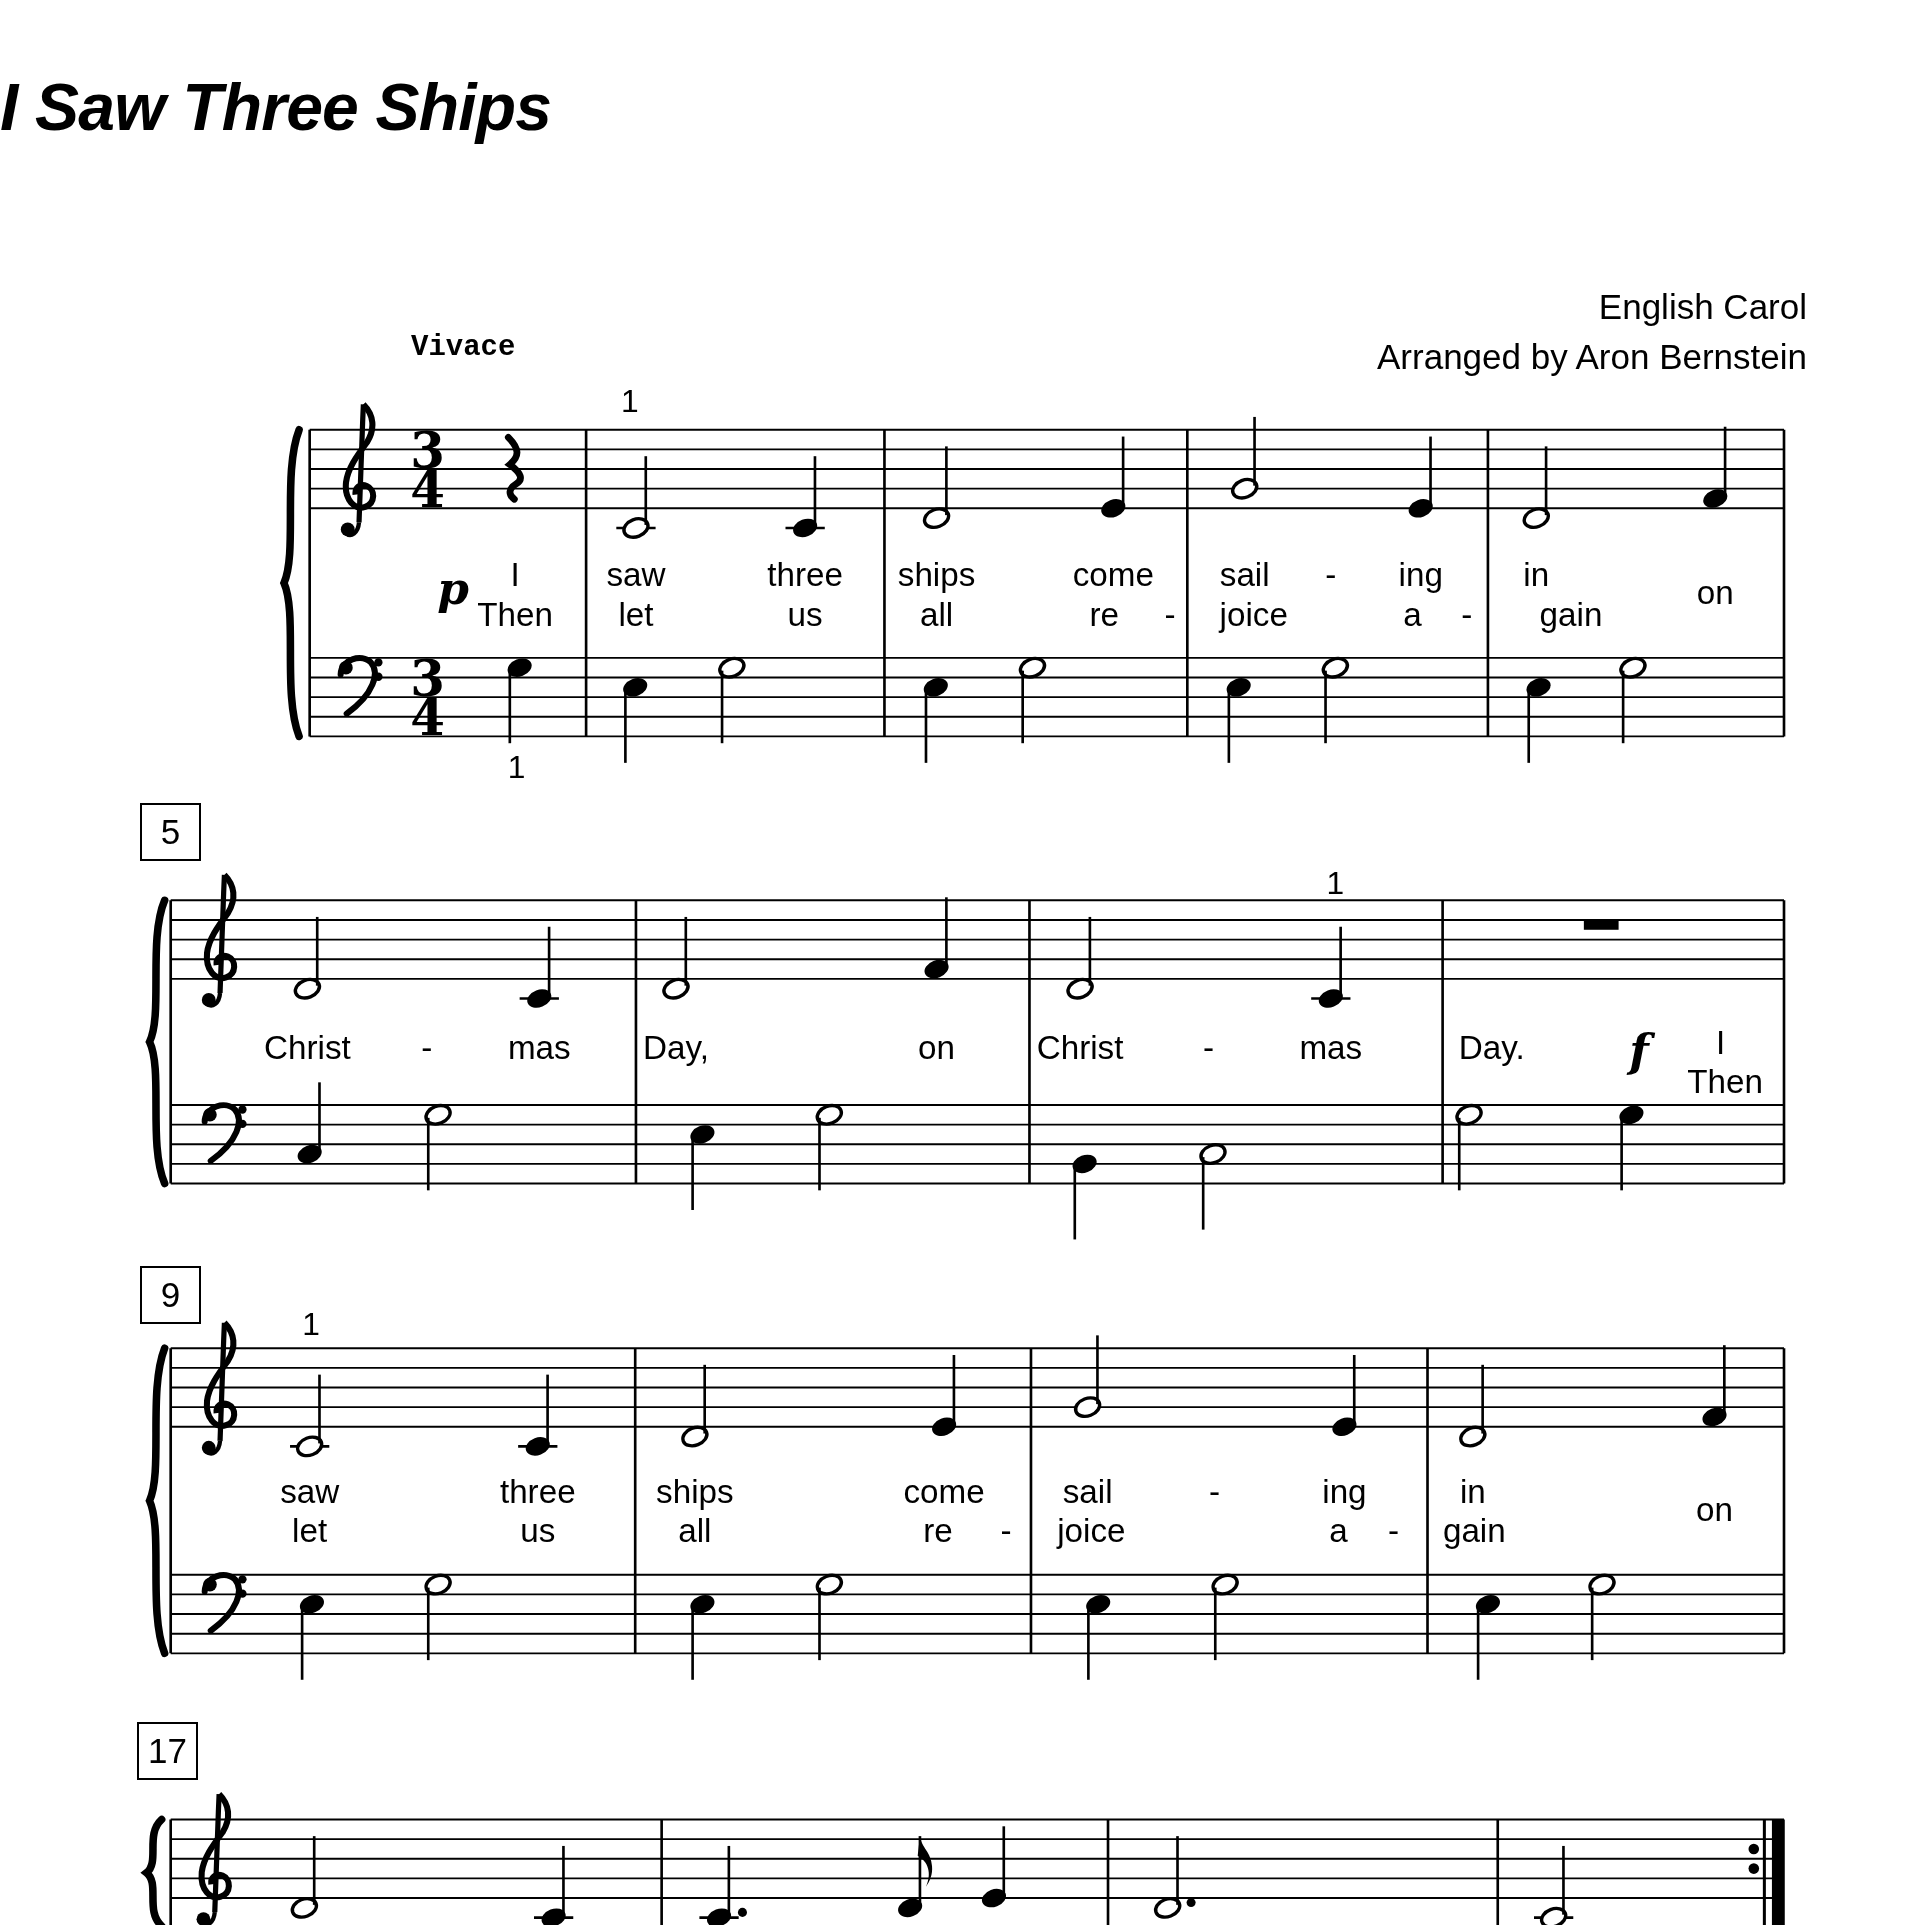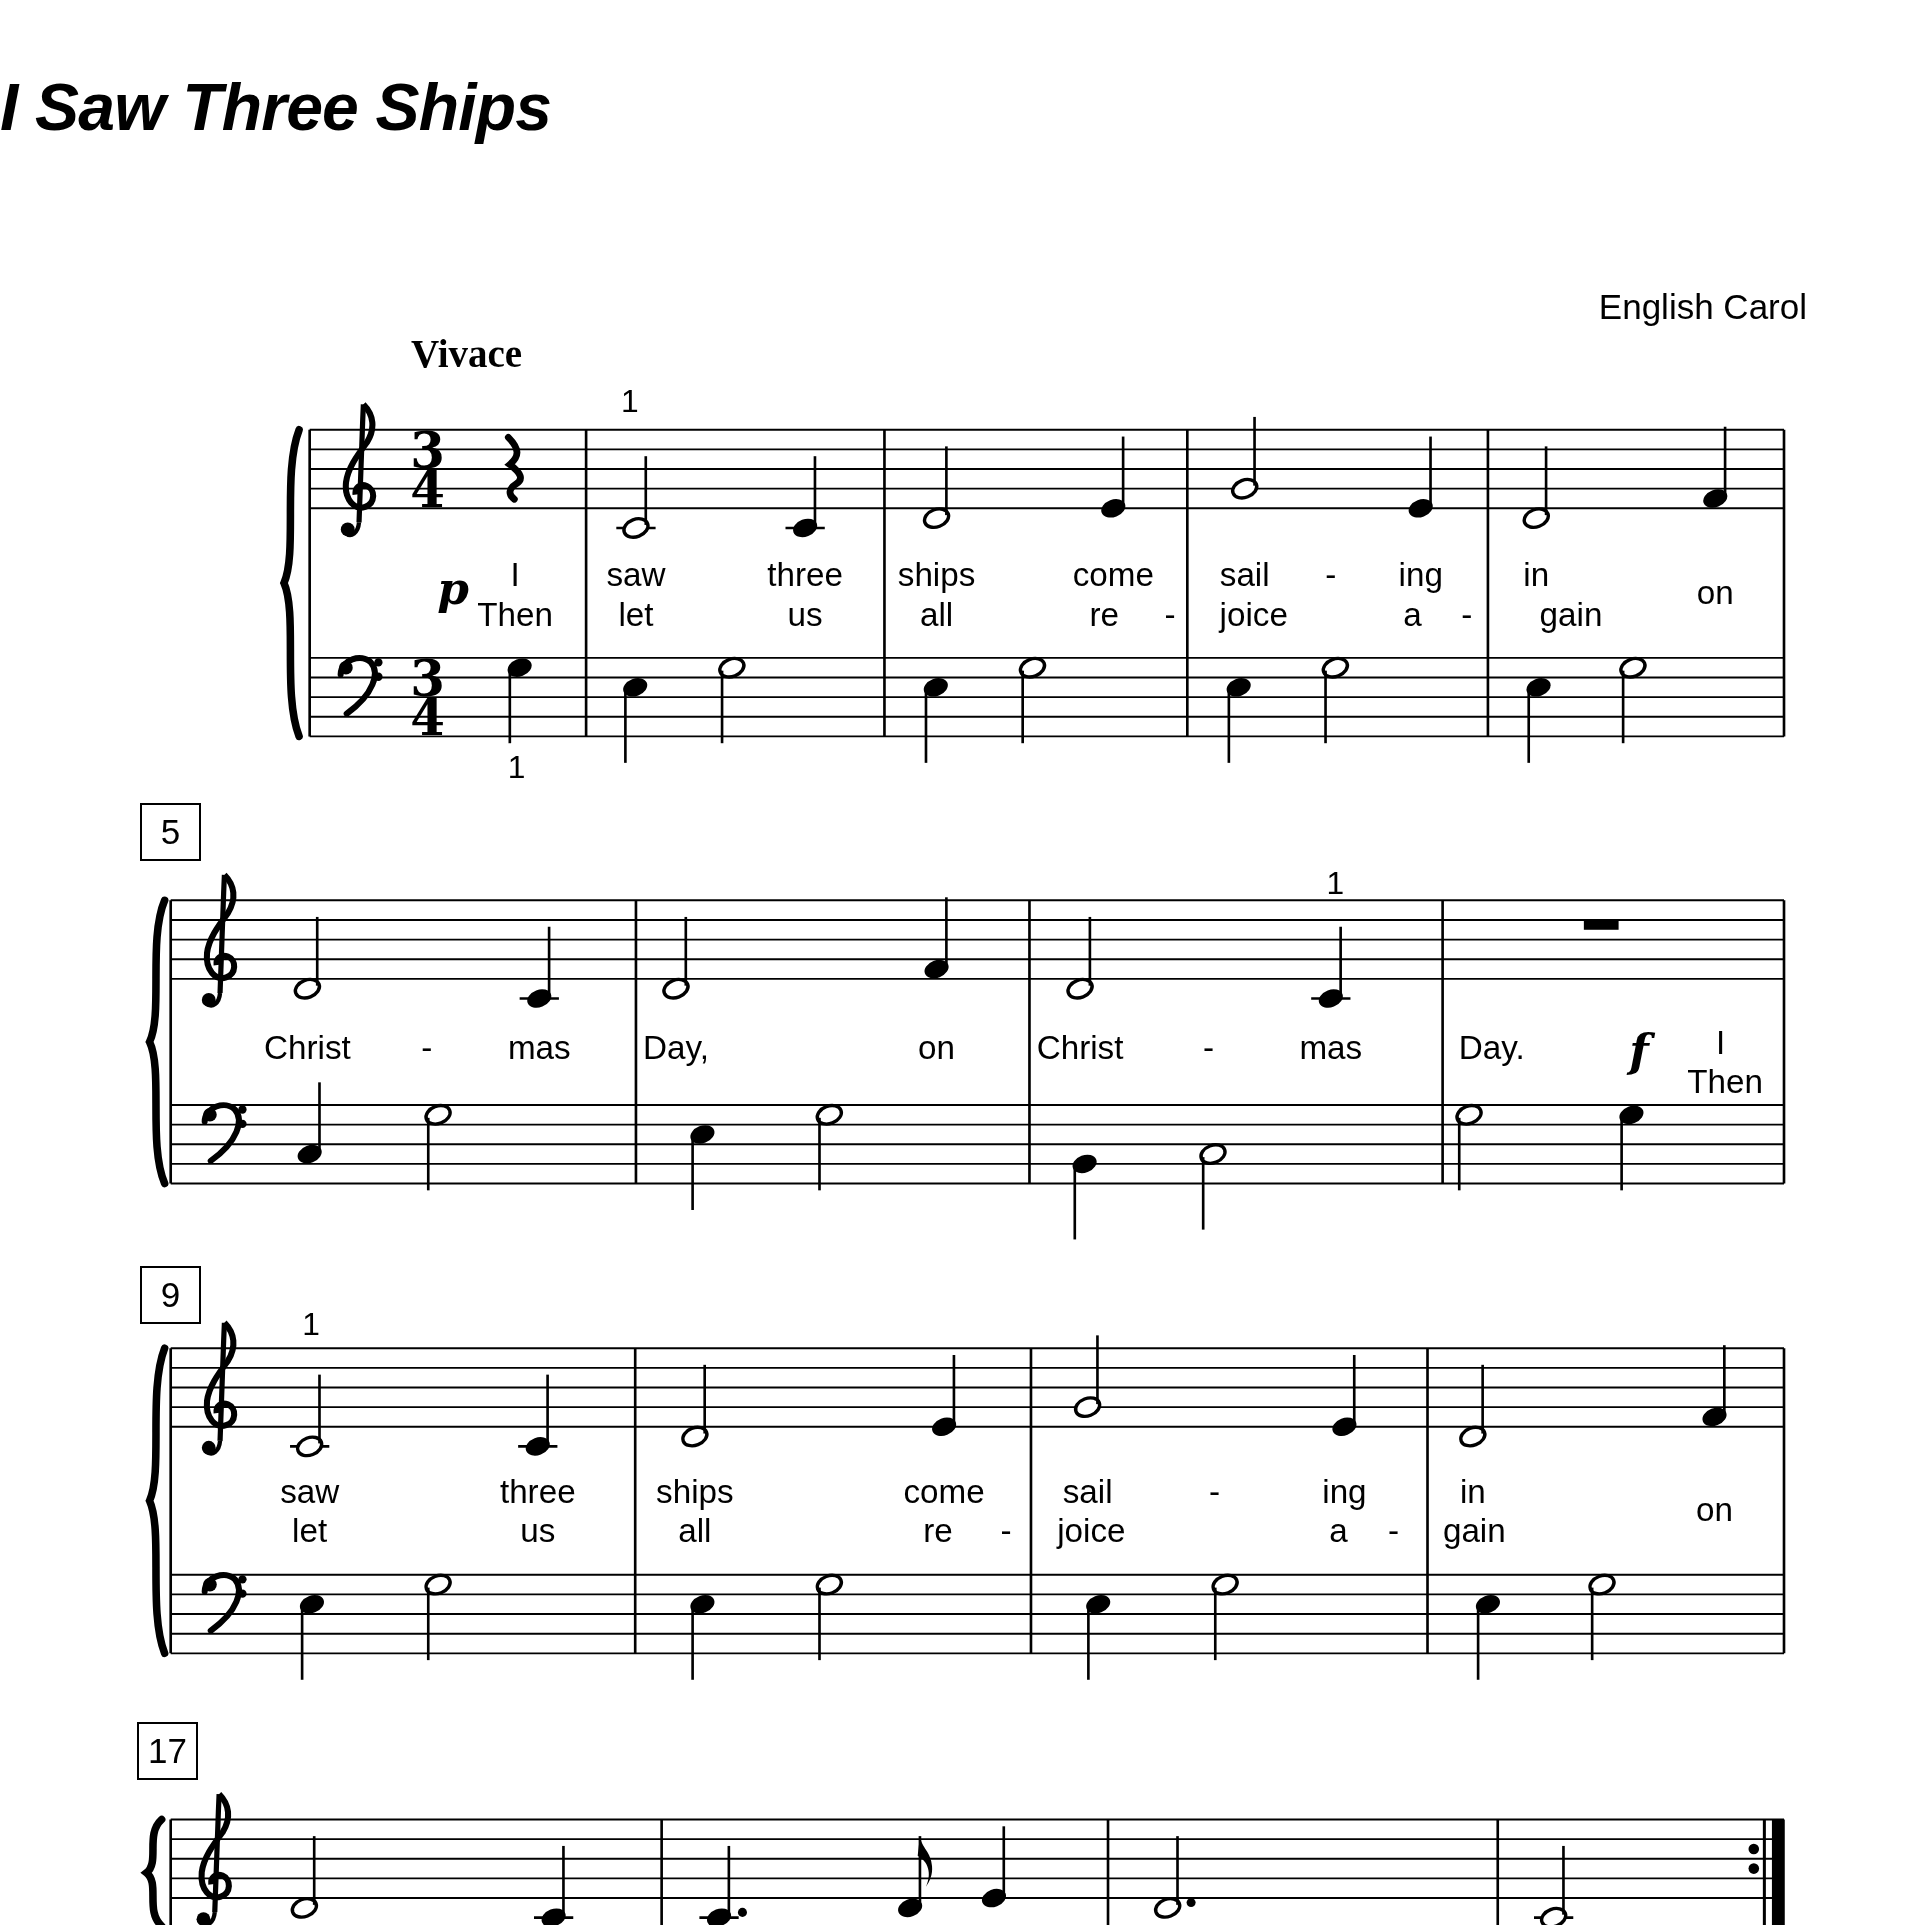--- a/index.html
+++ b/index.html
@@ -3,21 +3,21 @@
 <meta charset="utf-8">
 <style>
   html,body{margin:0;padding:0;background:#fff;}
   #page{position:relative;width:1926px;height:1926px;background:#fff;overflow:hidden;
         font-family:"Liberation Sans",sans-serif;color:#000;}
   #score{position:absolute;left:0;top:0;}
   .hdr{position:absolute;white-space:nowrap;}
   #title{left:0;right:0;top:69px;text-align:left;font-size:66px;font-weight:bold;letter-spacing:-0.8px;font-style:italic;}
   #credit1{right:119px;top:287px;font-size:35px;text-align:left;}
   #credit2{right:119px;top:337px;font-size:35px;text-align:right;}
-  #tempo{left:411px;top:331px;font-size:39px;font-weight:bold;font-family:Liberation Serif, serif;}
+  #tempo{left:411px;top:331px;font-size:29px;font-weight:bold;font-family:Liberation Mono, monospace;}
   .mbox{position:absolute;border:2.3px solid #000;width:57px;height:54px;
         display:flex;align-items:center;justify-content:center;font-size:35px;background:#fff;}
   #mbox5{left:140px;top:803px;}
   #mbox9{left:140px;top:1266px;}
   #mbox13{left:137px;top:1722px;}
   text{fill:#000;}
   .lyr{font-family:"Liberation Sans",sans-serif;font-size:44px;}
   .fing{font-family:"Liberation Sans",sans-serif;font-size:42px;}
   .dyn{font-family:"DejaVu Serif",serif;font-weight:bold;font-style:italic;font-size:60px;}
   .tsig{font-family:"DejaVu Serif",serif;font-weight:bold;font-size:66px;}
@@ -302,19 +302,20 @@
       <ellipse cx="2057" cy="2539" rx="16.5" ry="11.5" transform="rotate(-21 2057 2539)" fill="#fff" stroke="#000" stroke-width="4.5"></ellipse>
       <line x1="2070" y1="2535" x2="2070" y2="2444" stroke="#000" stroke-width="3.5"></line>
       <line x1="2336" y1="2409" x2="2336" y2="2550" stroke="#000" stroke-width="4"></line>
       <rect x="2346" y="2409" width="17" height="141" fill="#000"></rect>
       <circle cx="2322" cy="2448" r="7" fill="#000"></circle>
       <circle cx="2322" cy="2474" r="7" fill="#000"></circle>
     </svg>
 
   <div id="title" class="hdr">I Saw Three Ships</div>
   <div id="credit1" class="hdr">English Carol</div>
+  <div id="credit2" class="hdr">Arranged by Aron Bernstein</div>
   <div id="tempo" class="hdr">Vivace</div>
 
   <div id="mbox5" class="mbox">5</div>
   <div id="mbox9" class="mbox">9</div>
   <div id="mbox13" class="mbox">17</div>
 </div>
 
 
 </body></html>

